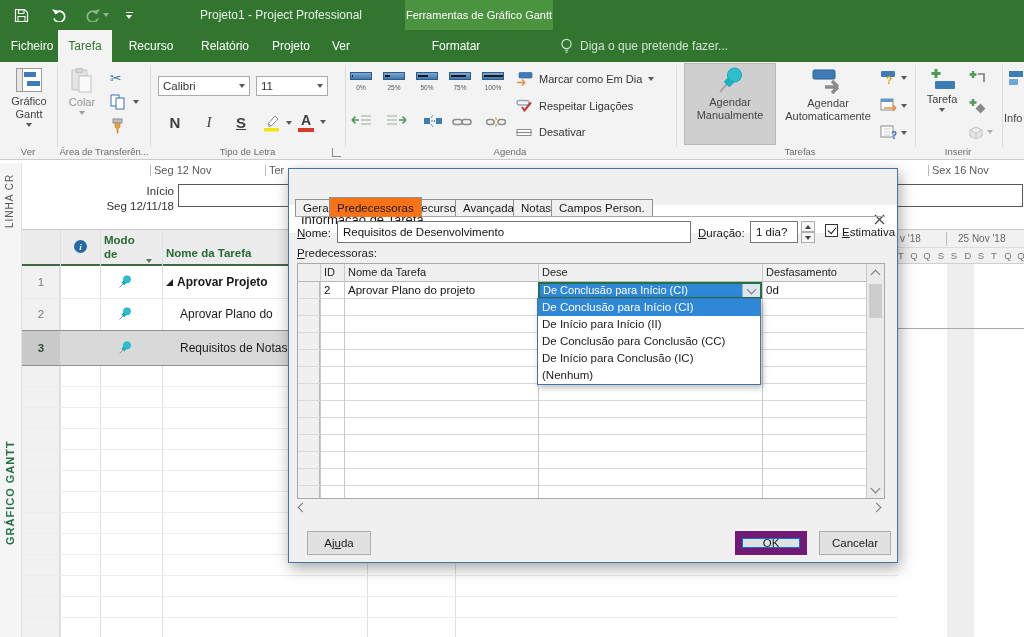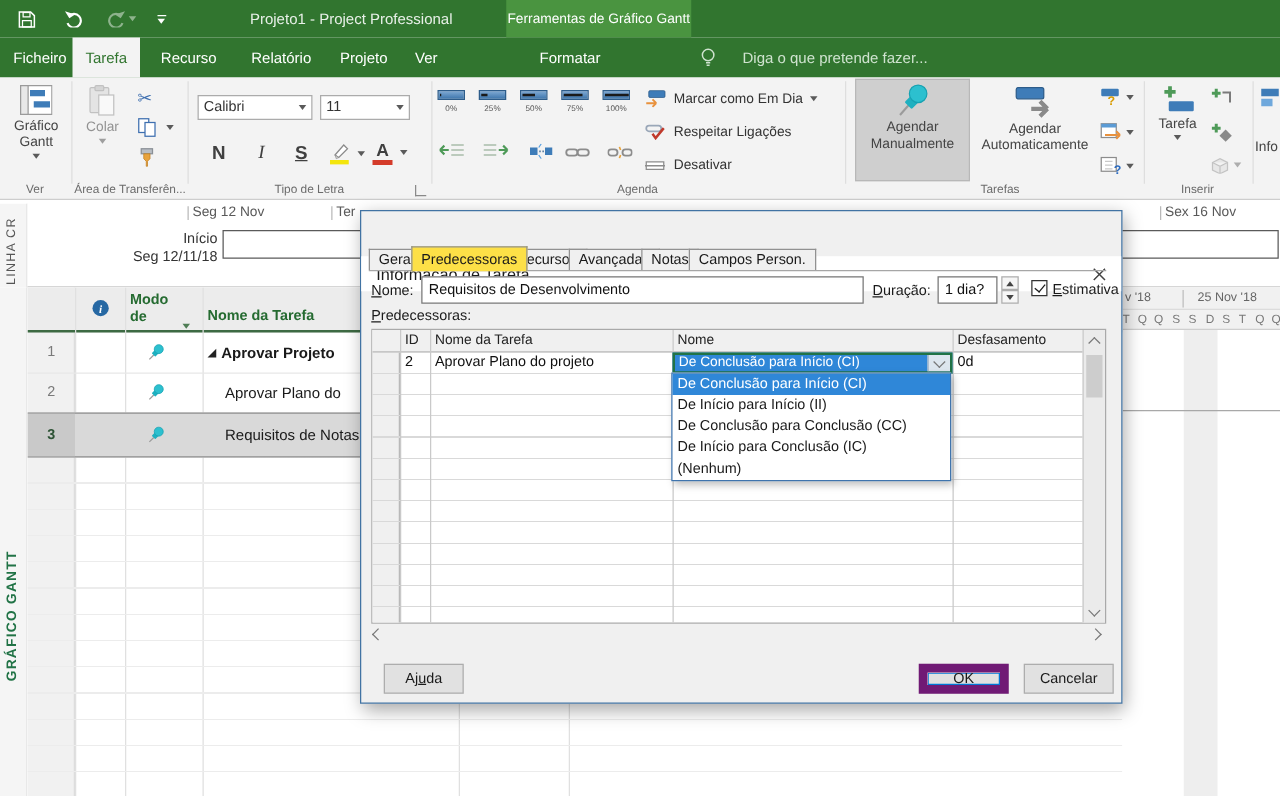--- a/index.html
+++ b/index.html
@@ -11,21 +11,21 @@
   .titlebar{position:absolute;left:0;top:0;width:1024px;height:30px;background:#31752F;}
   .ctxhdr{position:absolute;left:405px;top:0;width:148px;height:30px;background:#4A9440;
           color:#fff;font-size:11px;display:flex;align-items:center;justify-content:center;}
   .apptitle{position:absolute;left:166px;top:0;width:230px;height:30px;color:#e8f0e8;
             font-size:12px;display:flex;align-items:center;justify-content:center;}
   .qatbtn{position:absolute;top:4px;width:26px;height:22px;display:flex;align-items:center;justify-content:center;}
   .tabrow{position:absolute;left:0;top:30px;width:1024px;height:32px;background:#31752F;}
   .rtab{position:absolute;top:0;height:32px;display:flex;align-items:center;justify-content:center;
         color:#fff;font-size:12px;cursor:default;}
   .rtab.active{background:#f3f3f3;color:#31752F;}
-  .tellme{position:absolute;left:560px;top:0;height:32px;display:flex;align-items:center;gap:21px;
+  .tellme{position:absolute;left:560px;top:0;height:32px;display:flex;align-items:center;gap:7px;
           color:#cfe3cf;font-size:12px;}
   
   .ribbon{position:absolute;left:0;top:62px;width:1024px;height:98px;background:#f3f3f3;border-bottom:1px solid #cdcdcd;box-sizing:border-box;}
   .rsep{position:absolute;top:3px;width:1px;height:82px;background:#dedede;}
   .grplabel{position:absolute;top:84px;font-size:9.5px;color:#6b6b6b;text-align:center;}
   .bigbtn{position:absolute;top:2px;display:flex;flex-direction:column;align-items:center;color:#444;font-size:11px;line-height:13px;text-align:center;}
   .caret{width:0;height:0;border-left:3.5px solid transparent;border-right:3.5px solid transparent;border-top:4px solid #5a5a5a;display:inline-block;}
   .combo{position:absolute;height:20px;background:#fff;border:1px solid #ababab;box-sizing:border-box;
          display:flex;align-items:center;justify-content:space-between;padding:0 4px;font-size:11.5px;color:#333;}
   .fmtletter{position:absolute;top:52px;font-size:15px;color:#404040;width:26px;text-align:center;}
@@ -56,21 +56,21 @@
   .gthdr{position:absolute;left:0;top:0;width:126px;height:34px;background:#f1f1f1;border-bottom:1px solid #cfcfcf;box-sizing:border-box;}
   .gday{position:absolute;top:20px;width:14px;text-align:center;font-size:9.5px;color:#777;}
   .gt1{position:absolute;top:3px;font-size:10px;color:#666;white-space:nowrap;}
   
   .dialog{position:absolute;left:288px;top:168px;width:610px;height:395px;background:#f0f0f0;
           border:1px solid #4173A3;box-sizing:border-box;box-shadow:2px 5px 14px rgba(0,0,0,.35);z-index:10;}
   .dtitle{position:absolute;left:0;top:0;width:100%;height:28px;background:#fff;margin-top:36px;}
   .dtabs-line{position:absolute;left:6px;top:47px;width:590px;height:1px;background:#a6a6a6;}
   .dtab{position:absolute;top:30px;height:17px;border:1px solid #919191;border-bottom:none;background:#f0f0f0;
         font-size:11.5px;color:#1a1a1a;display:flex;align-items:center;justify-content:center;padding:0 7px;box-sizing:border-box;z-index:1;}
-  .dtab.active{top:28px;height:20px;background:#fde047;z-index:3;}
+  .dtab.active{top:28px;height:20px;background:#f97316;z-index:3;}
   .ak{display:inline-block;}
   .ak::first-letter{text-decoration:underline;}
   .field{position:absolute;background:#fff;border:1px solid #767676;box-sizing:border-box;font-size:11.5px;color:#111;
          display:flex;align-items:center;padding:0 5px;}
   .spinbtn{position:absolute;width:14px;height:11px;background:#f6f6f6;border:1px solid #adadad;box-sizing:border-box;
            display:flex;align-items:center;justify-content:center;}
   .spintri-up{width:0;height:0;border-left:3px solid transparent;border-right:3px solid transparent;border-bottom:4px solid #444;}
   .spintri-dn{width:0;height:0;border-left:3px solid transparent;border-right:3px solid transparent;border-top:4px solid #444;}
   .checkbox{position:absolute;width:13px;height:13px;background:#fff;border:1px solid #333;box-sizing:border-box;}
   .checkmark{position:absolute;left:2px;top:2px;width:7px;height:4px;border-left:1.8px solid #1a1a1a;border-bottom:1.8px solid #1a1a1a;transform:rotate(-50deg);}
@@ -536,21 +536,21 @@
     <div class="abs ak" style="left:553px;top:57px;font-size:11.5px;color:#1a1a1a;">Estimativa</div>
 
     <div class="abs ak" style="left:8px;top:78px;font-size:11.5px;color:#1a1a1a;">Predecessoras:</div>
 
     <div class="grid">
       <div class="selcol"></div>
       <div class="growlines"></div>
       <div class="ghead"></div>
       <div class="ghlbl" style="left:26px;">ID</div>
       <div class="ghlbl" style="left:50px;">Nome da Tarefa</div>
-      <div class="ghlbl" style="left:244px;">Nome</div>
+      <div class="ghlbl" style="left:244px;">Dese</div>
       <div class="ghlbl" style="left:468px;">Desfasamento</div>
       <div class="gvln" style="left:22px;"></div>
       <div class="gvln" style="left:46px;"></div>
       <div class="gvln" style="left:240px;"></div>
       <div class="gvln" style="left:464px;"></div>
 
       <div class="gcell" style="left:26px;top:20px;">2</div>
       <div class="gcell" style="left:50px;top:20px;">Aprovar Plano do projeto</div>
       <div class="gcell" style="left:468px;top:20px;">0d</div>
 

